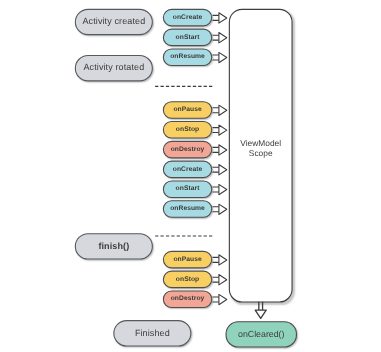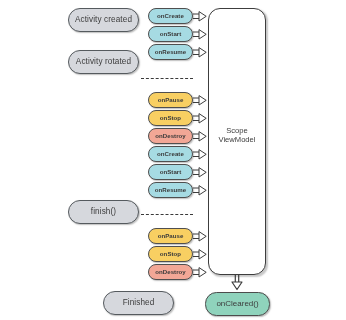--- a/index.html
+++ b/index.html
@@ -128,22 +128,22 @@
   
   #finished-node { top: 291px; }
 </style>
 </head>
 <body>
 
 <div id="diagram">
 
   <div id="vm-scope"></div>
   <div id="vm-scope-label">
+    <div>ViewModel</div>
     <div>Scope</div>
-    <div>ViewModel</div>
   </div>
 
   <div id="scope-down-arrow">
     <svg width="18" height="18" viewBox="0 0 18 18">
       <path d="M7.3 0 L7.3 8 M10.7 0 L10.7 8" stroke="#3d3d3d" stroke-width="1.2" fill="none"></path>
       <path d="M4 8 L14 8 L9 15.5 Z" fill="#ffffff" stroke="#3d3d3d" stroke-width="1.2" stroke-linejoin="round"></path>
     </svg>
   </div>
 
   <div class="node" id="on-cleared">
@@ -152,21 +152,21 @@
 
   <div id="dynamic-layer">
       <div class="dashed-line" style="top: 78px;"></div>
       <div class="dashed-line" style="top: 214px;"></div>
       <div class="node state-node" style="top: 8px;">
         <span>Activity created</span>
       </div>
       <div class="node state-node" style="top: 50px;">
         <span>Activity rotated</span>
       </div>
-      <div class="node state-node" style="top: 200px;">
+      <div class="node state-node" style="top: 212px; font-weight: bold;">
         <span>finish()</span>
       </div>
       <div class="node state-node" id="finished-node" style="top: 291px; margin-left: 35px;">
         <span>Finished</span>
       </div>
       <div class="node cb-node cb-blue" style="top: 8px;">
         <span>onCreate</span>
       </div>
       <div class="cb-arrow" style="top: 10.5px;">
         <svg width="14" height="11" viewBox="0 0 14 11">

